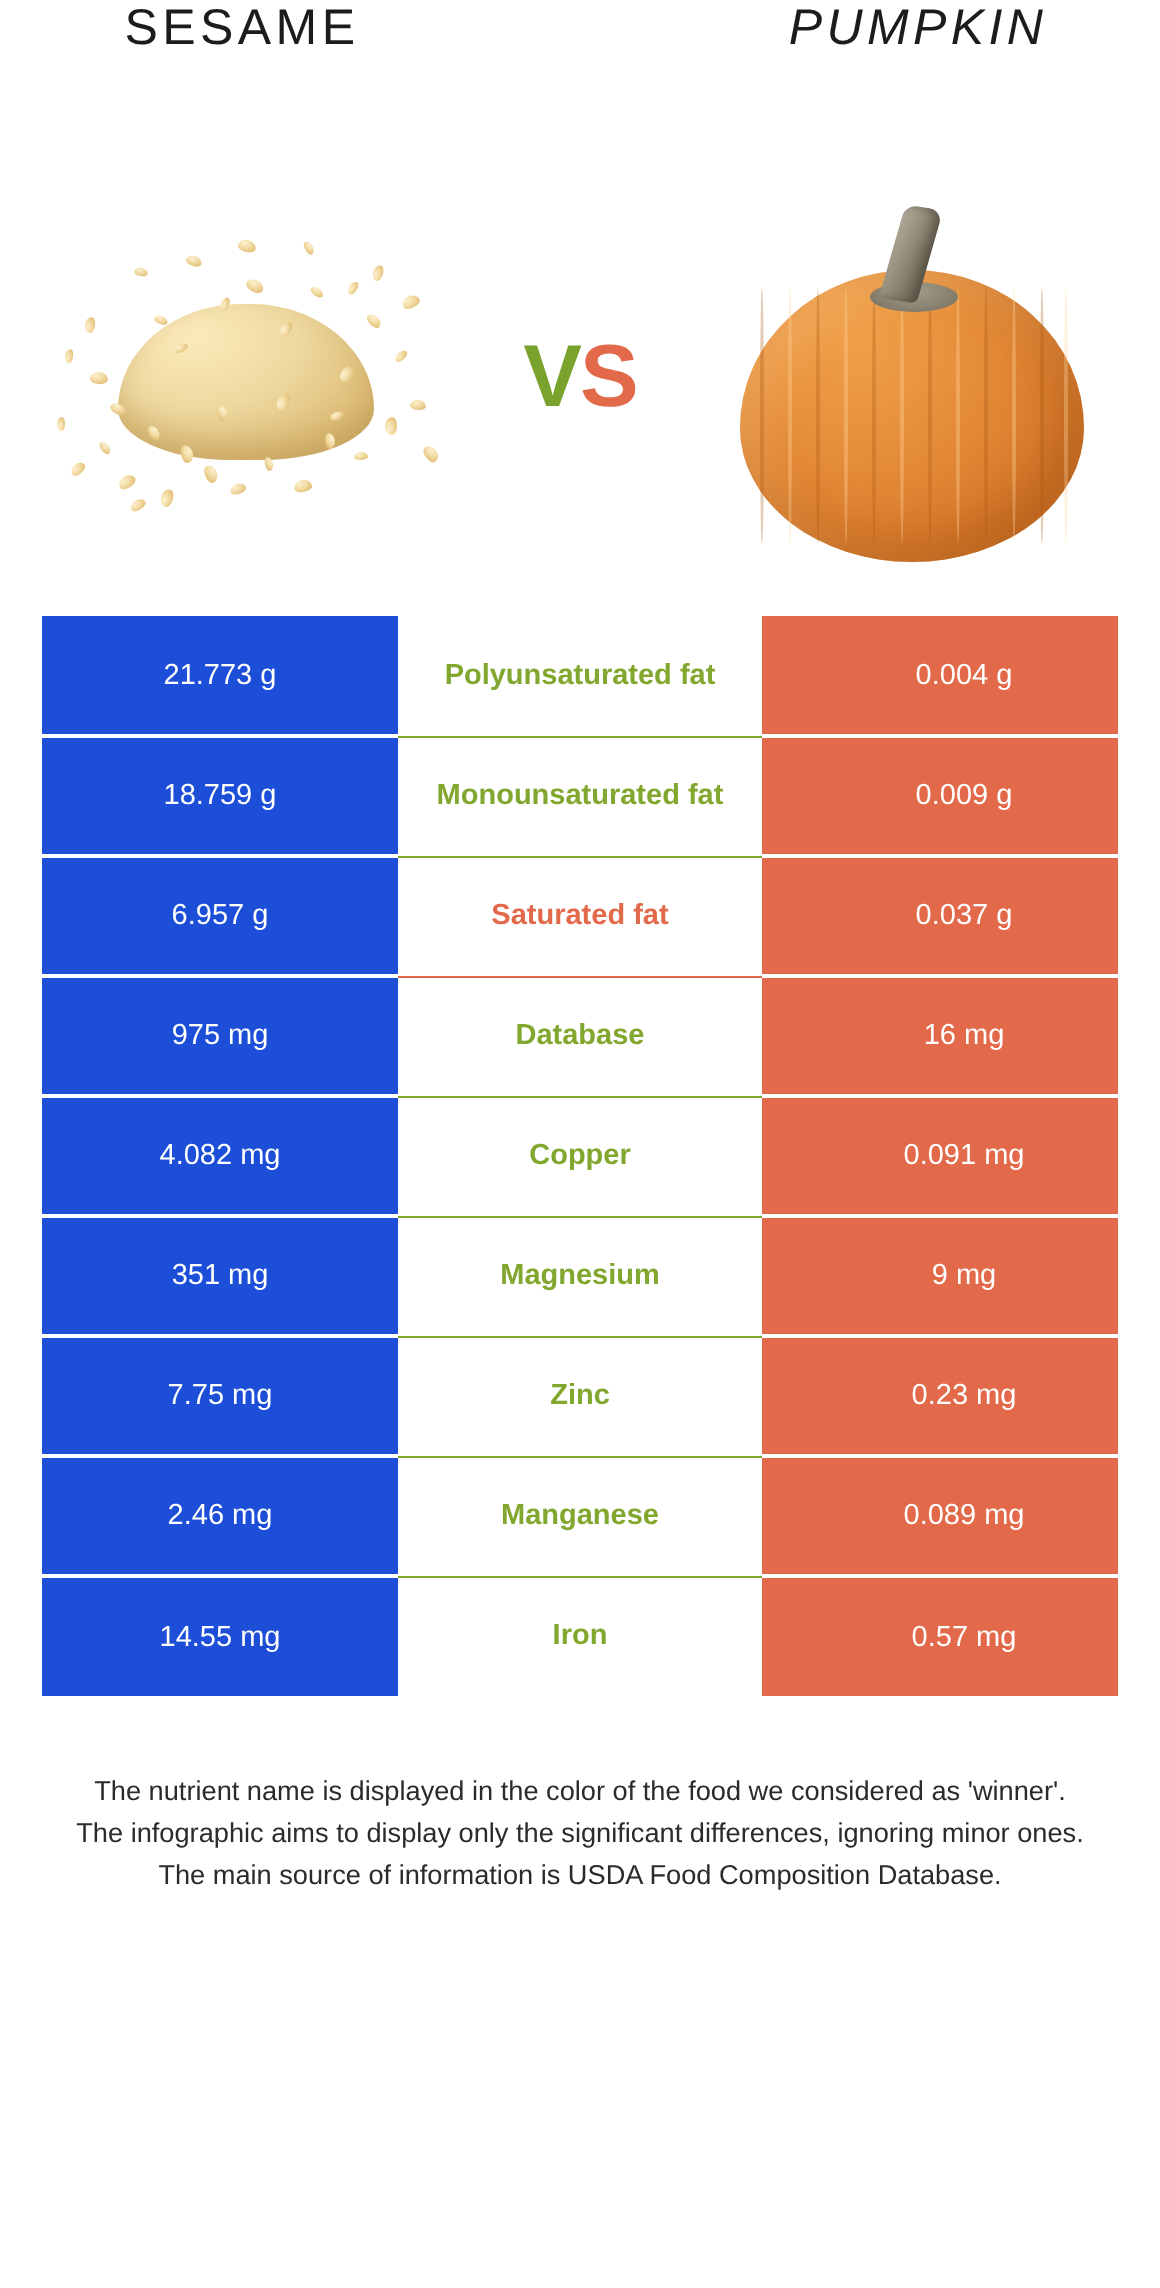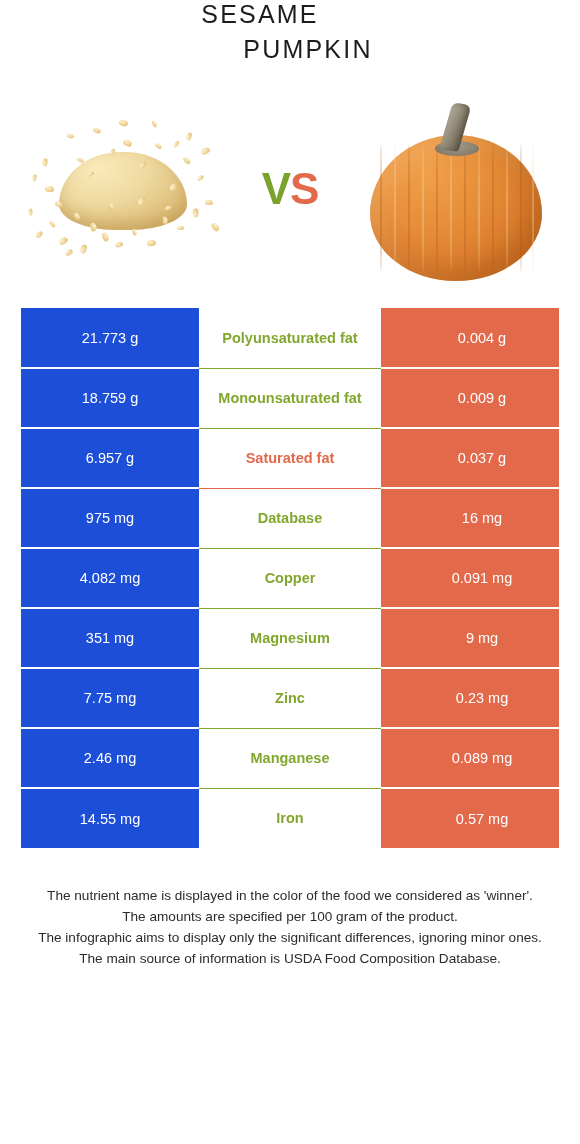--- a/index.html
+++ b/index.html
@@ -17,34 +17,32 @@
     width: 580px;
     height: 1144px;
     background: #ffffff;
     position: relative;
   }
 
   
   .titles {
     height: 70px;
     display: flex;
-    align-items: center;
-    flex-direction: column;
   }
   .title {
     flex: 1;
     text-align: center;
     font-size: 25px;
     font-weight: 300;
     letter-spacing: 2.2px;
     color: #1c1c1c;
     font-family: "Liberation Sans", sans-serif;
   }
   .title-left  { padding-right: 60px; }
-  .title-right { padding-left: 36px; }
+  .title-right { padding-left: 36px; font-style: italic; }
 
   
   .hero {
     height: 238px;
     position: relative;
     display: flex;
     align-items: center;
     justify-content: center;
   }
 
@@ -322,18 +320,17 @@
         <tr>
           <td class="cell-left">14.55 mg</td>
           <td class="cell-name win-left">Iron</td>
           <td class="cell-right">0.57 mg</td>
         </tr>
       </tbody>
   </table>
 
   <div class="footer">
     <div>The nutrient name is displayed in the color of the food we considered as 'winner'.</div>
-    <div>The amounts are specified per 100 gram of the product.</div>
     <div>The infographic aims to display only the significant differences, ignoring minor ones.</div>
     <div>The main source of information is USDA Food Composition Database.</div>
   </div>
 
 </div>
 
 </body></html>

